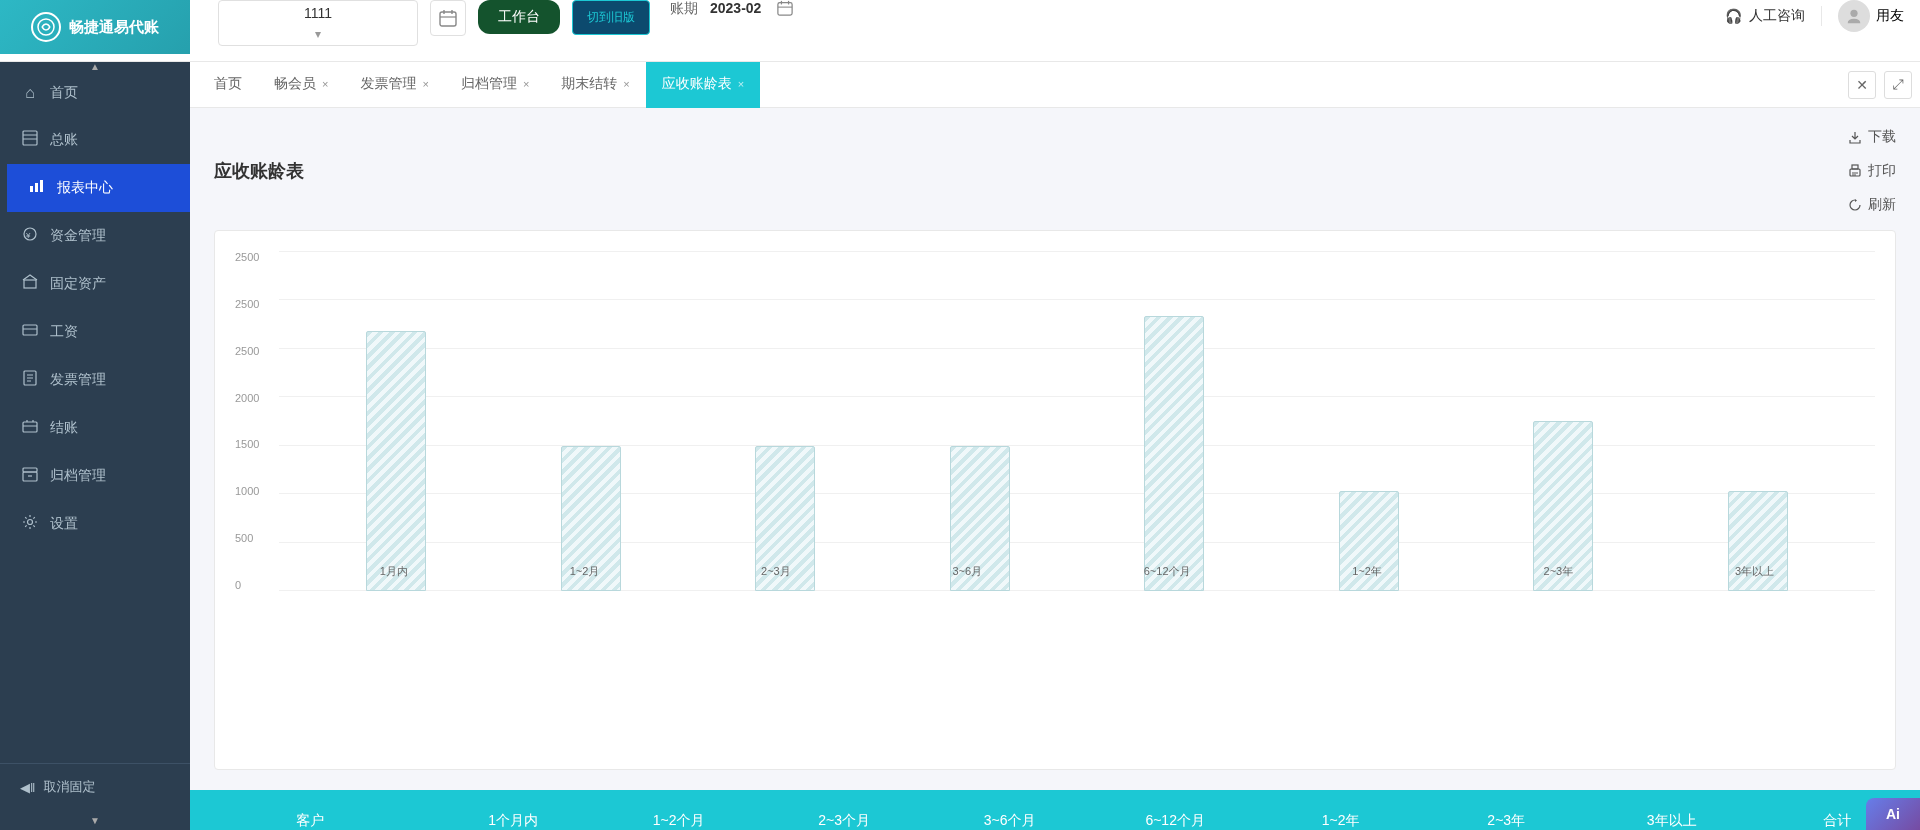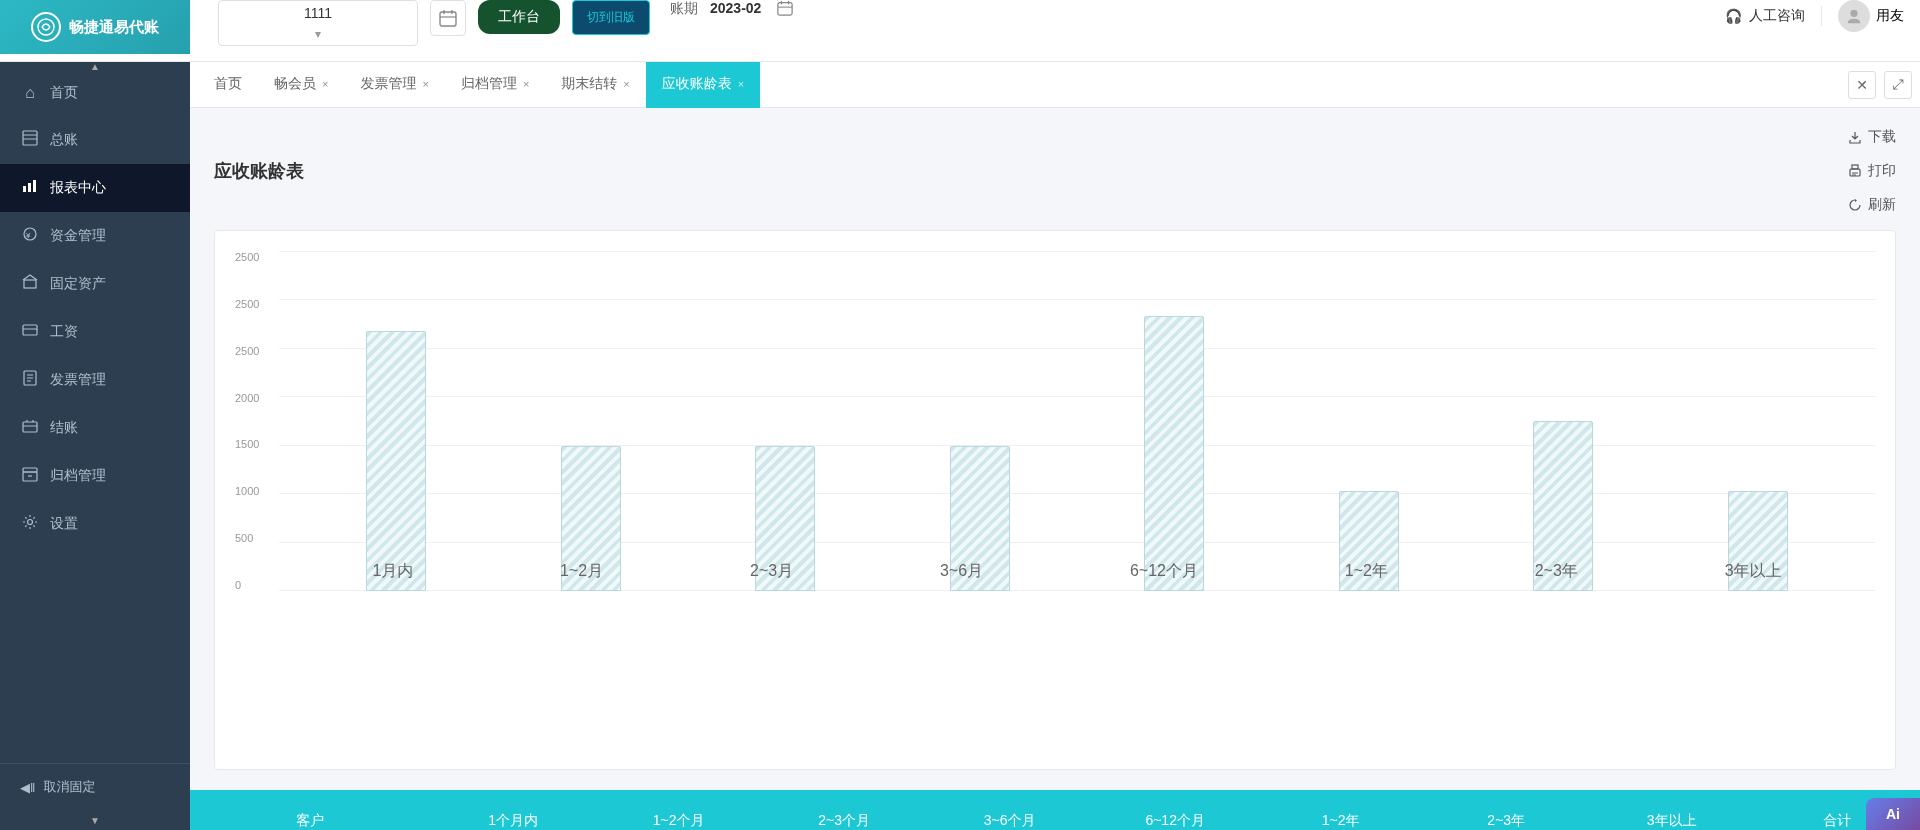--- a/index.html
+++ b/index.html
@@ -87,21 +87,21 @@
     
     .sidebar {
       width: 190px; background: #2c3e50; flex-shrink: 0;
       display: flex; flex-direction: column; overflow-y: auto;
     }
     .sidebar-item {
       display: flex; align-items: center; gap: 10px;
       padding: 14px 20px; color: #afc0cc; cursor: pointer;
       font-size: 14px; transition: background 0.2s;
     }
-    .sidebar-item.active { background: #0f172a; color: #fff; }
+    .sidebar-item.active { background: #1d4ed8; color: #fff; margin-left: 7px; }
     .sidebar-icon { font-size: 16px; width: 20px; text-align: center; }
 
     .sidebar-bottom {
       margin-top: auto;
       padding: 14px 20px;
       display: flex; align-items: center; gap: 8px;
       color: #afc0cc; cursor: pointer; font-size: 13px;
       border-top: 1px solid #3d5166;
     }
 
@@ -196,21 +196,21 @@
       );
       border: 1px solid #b8d8dc;
       border-radius: 2px 2px 0 0;
     }
 
     .x-axis {
       position: absolute; bottom: 0; left: 0; right: 0; height: 40px;
       display: flex; justify-content: space-around; align-items: center;
       padding: 0 20px;
     }
-    .x-label { font-size: 16px; color: #666; text-align: center; }
+    .x-label { font-size: 11px; color: #666; text-align: center; }
 
     
     .table-header {
       background: #1cc8d4; color: #fff; display: flex;
       height: 40px; align-items: flex-end; flex-shrink: 0;
       border-radius: 0;
     }
     .th-cell {
       flex: 1; text-align: center; font-size: 14px; padding: 0 8px;
     }

